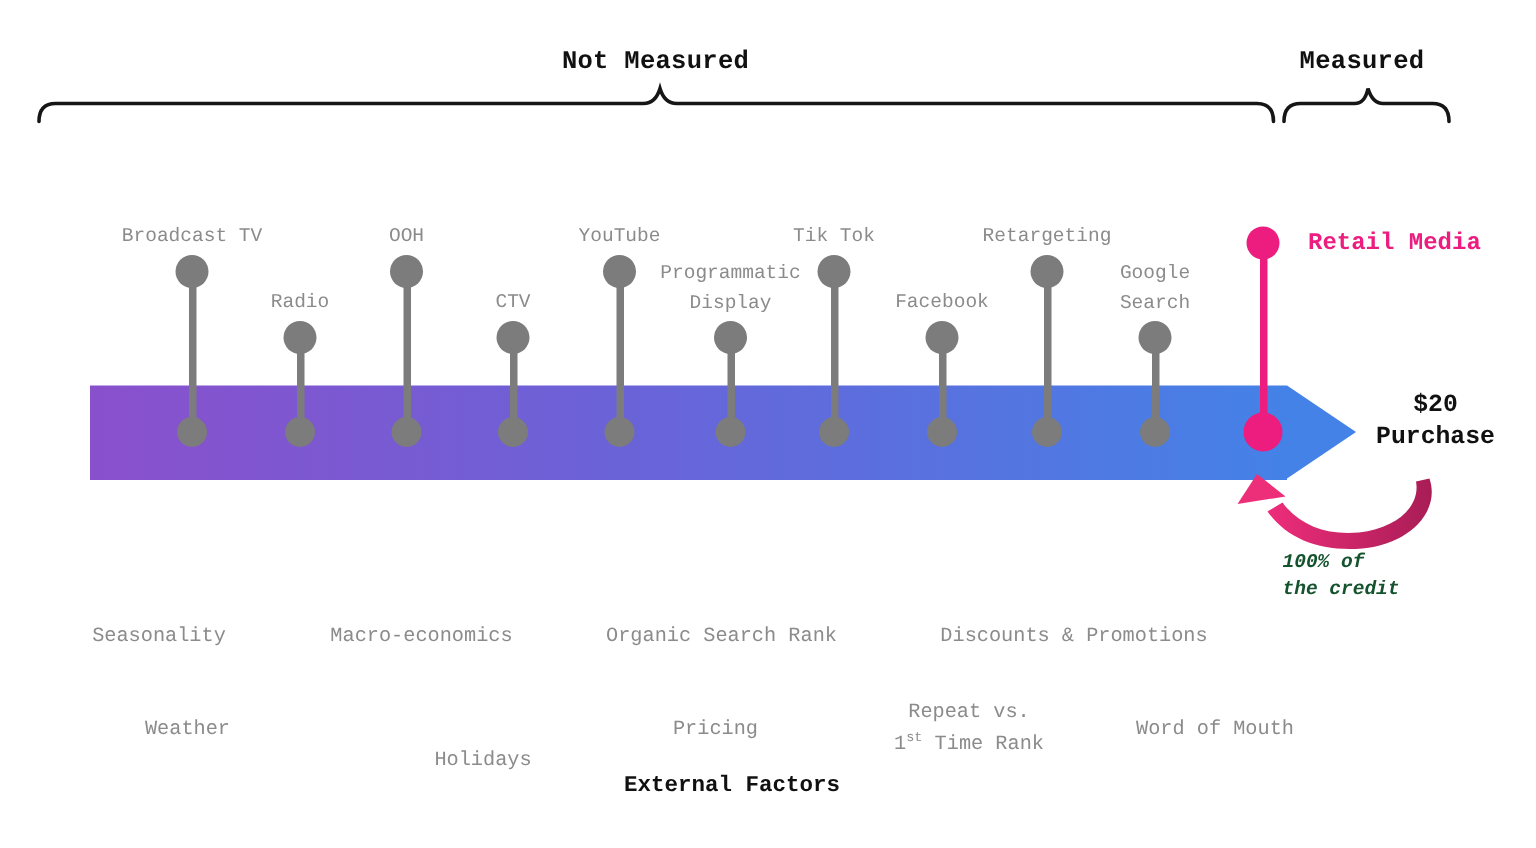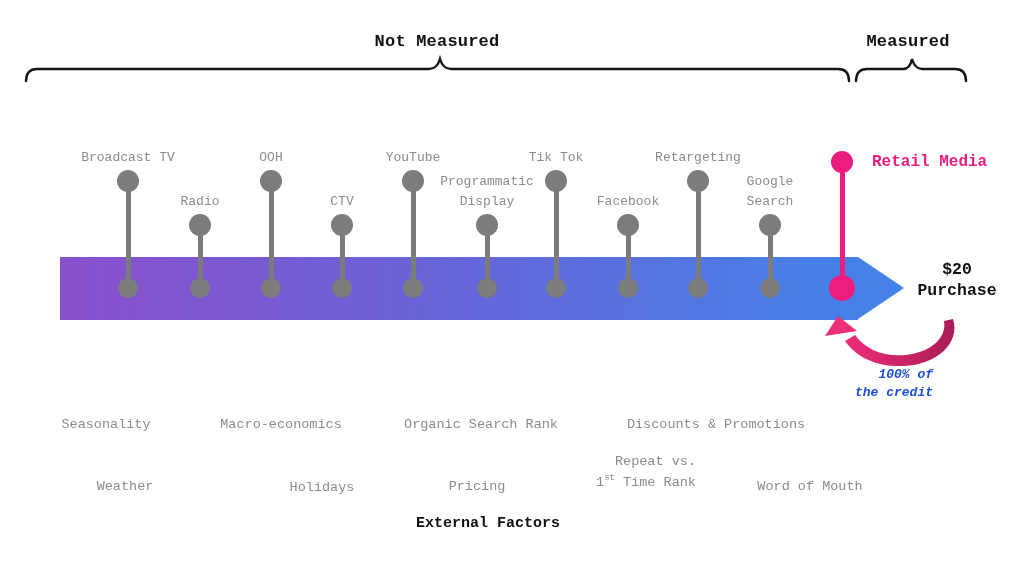--- a/index.html
+++ b/index.html
@@ -53,32 +53,32 @@
   .rm-circle-bar{position:absolute;left:829px;top:275px;width:26px;height:26px;border-radius:50%;background:#EC1D7E;}
   .rm-label{position:absolute;left:860px;top:153px;font-weight:800;font-size:16px;color:#EC1D7E;white-space:nowrap;margin-left:12px;}
 
   .purchase{
     position:absolute;left:957px;top:260px;transform:translateX(-50%);
     font-weight:800;font-size:16.5px;color:#111;text-align:center;
     line-height:1.25;white-space:pre-line;
   }
   .credit-note{
     position:absolute;left:894px;top:366px;transform:translateX(-50%);
-    font-style:italic;font-size:13px;color:#1d4ed8;text-align:right;
+    font-style:italic;font-size:13px;color:#14532d;text-align:left;
     line-height:1.4;white-space:pre-line;font-weight:600;
   }
 
   
   .factor{
     position:absolute;transform:translateX(-50%);
     color:#8B8B8B;font-size:13.5px;white-space:nowrap;text-align:center;
   }
   .factor-multi{
-    position:absolute;left:646px;top:452px;transform:translateX(-50%);
-    color:#8B8B8B;font-size:13.5px;text-align:right;line-height:1.5;
+    position:absolute;left:646px;top:466px;transform:translateX(-50%);
+    color:#8B8B8B;font-size:13.5px;text-align:center;line-height:1.5;
   }
   .factor-multi sup{font-size:9px;}
   .ef-title{
     position:absolute;left:488px;top:515px;transform:translateX(-50%);
     font-weight:800;font-size:15px;color:#111;white-space:nowrap;
   }
 </style>
 </head>
 <body>
 
@@ -183,21 +183,21 @@
   </svg>
   <div class="credit-note">100% of
 the credit</div>
 
   <div class="abs" style="left:0;top:0;">
       <div class="factor" style="left: 106px; top: 417px;">Seasonality</div>
       <div class="factor" style="left: 281px; top: 417px;">Macro-economics</div>
       <div class="factor" style="left: 481px; top: 417px;">Organic Search Rank</div>
       <div class="factor" style="left: 716px; top: 417px;">Discounts &amp; Promotions</div>
       <div class="factor" style="left: 125px; top: 479px;">Weather</div>
-      <div class="factor" style="left: 322px; top: 480px;">Holidays</div>
+      <div class="factor" style="left: 322px; top: 500px;">Holidays</div>
       <div class="factor" style="left: 477px; top: 479px;">Pricing</div>
       <div class="factor" style="left: 810px; top: 479px;">Word of Mouth</div>
     </div>
 
   <div class="factor-multi">
     <div>
       <span>Repeat vs.</span>
     </div>
     <div>
       <span>1</span><sup>st</sup><span> Time Rank</span>

